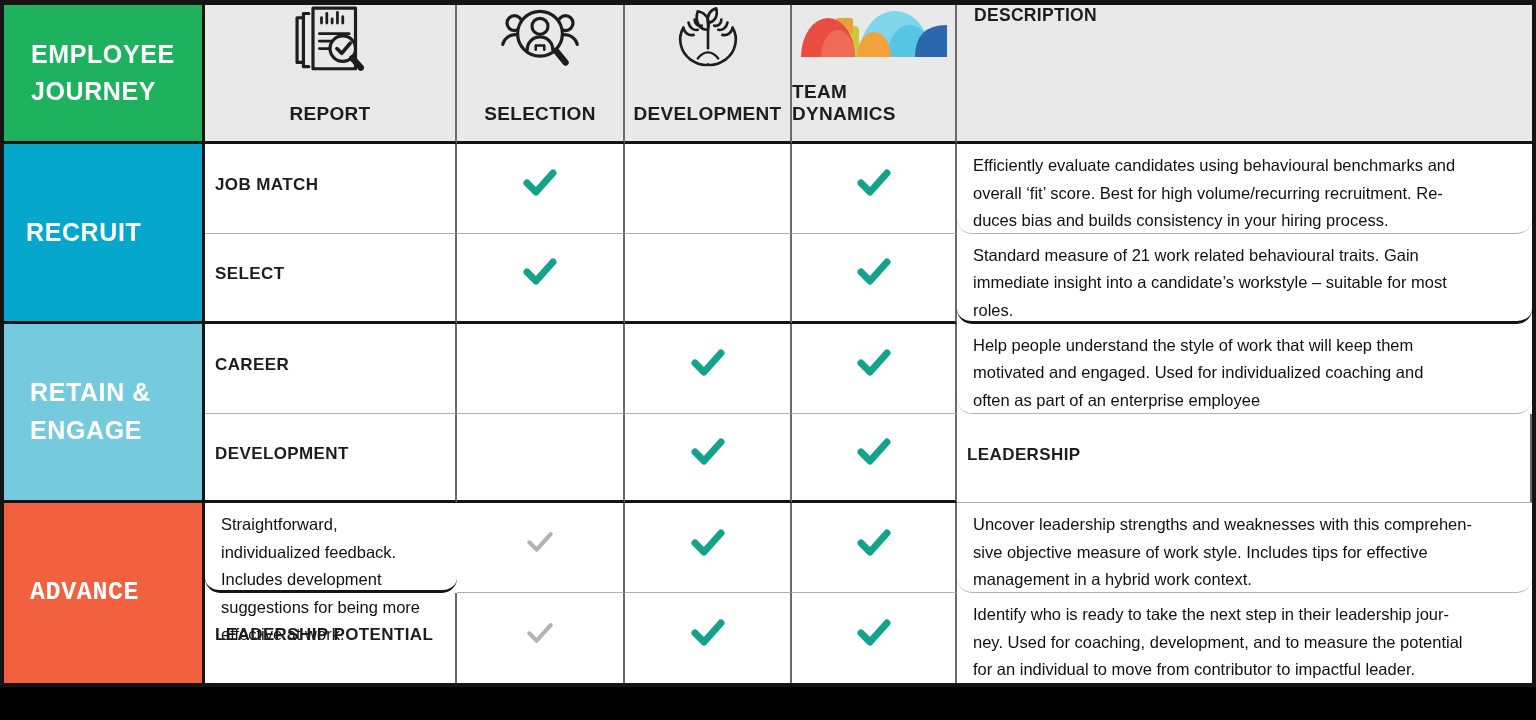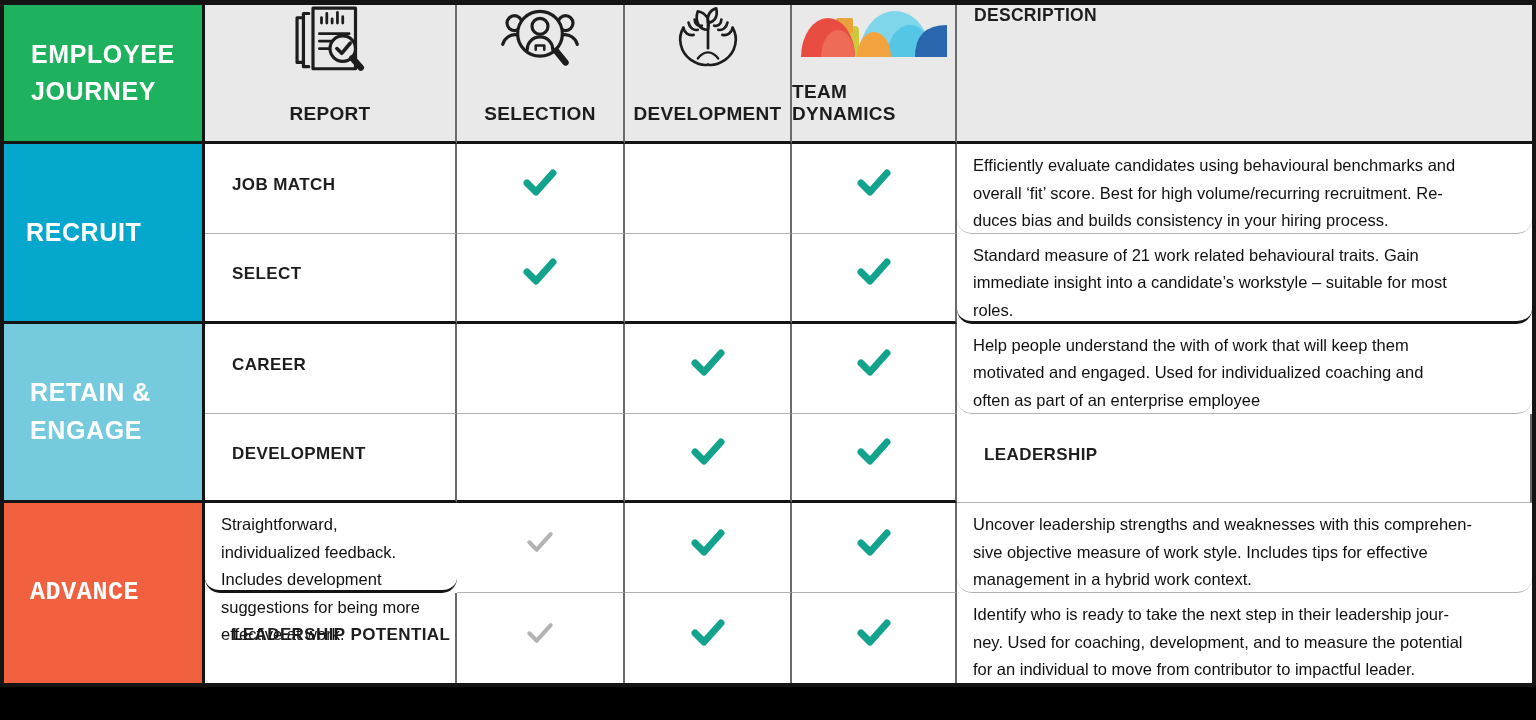--- a/index.html
+++ b/index.html
@@ -38,21 +38,21 @@
   .section-cell{
     display:flex;align-items:center;padding-left:26px;
     color:#fff;font-size:25px;font-weight:700;letter-spacing:.6px;line-height:1.5;
     white-space:pre-line;
   }
   .sec-recruit{background:var(--recruit-blue);grid-column:1;grid-row:2/span 2;padding-left:22px;}
   .sec-retain{background:var(--retain-blue);grid-column:1;grid-row:4/span 2;}
   .sec-advance{background:var(--advance-orange);grid-column:1;grid-row:6/span 2;font-family:Liberation Mono, monospace;}
   
   .cell-label{
-    display:flex;align-items:center;padding-left:27px;padding-bottom:6px;
+    display:flex;align-items:center;padding-left:10px;padding-bottom:6px;
     font-size:17px;font-weight:600;color:#1d1d1d;letter-spacing:.4px;
   }
   .cell-check{display:flex;align-items:center;justify-content:center;padding-bottom:12px;}
   .cell-desc{
     padding:8px 16px 0 16px;
     font-size:16.5px;line-height:27.5px;color:#111;
     white-space:pre-line;
     border-radius:15px;
   }
   .check{display:block;}
@@ -184,21 +184,21 @@
   <div class="cell cell-check v-gray b-thin">
       <svg class="check check-teal" width="34" height="28" viewBox="0 0 34 28">
         <path d="M4 15 L13 24 L30 5" fill="none" stroke="currentColor" stroke-width="7" stroke-linecap="round" stroke-linejoin="round"></path>
       </svg>
     </div>
   <div class="cell cell-check v-gray b-thin">
       <svg class="check check-teal" width="34" height="28" viewBox="0 0 34 28">
         <path d="M4 15 L13 24 L30 5" fill="none" stroke="currentColor" stroke-width="7" stroke-linecap="round" stroke-linejoin="round"></path>
       </svg>
     </div>
-  <div class="cell cell-desc b-thin">Help people understand the with of work that will keep them
+  <div class="cell cell-desc b-thin">Help people understand the style of work that will keep them
 motivated and engaged. Used for individualized coaching and
 often as part of an enterprise employee</div>
 
   <div class="cell cell-label v-gray b-dark">DEVELOPMENT</div>
   <div class="cell cell-check v-gray b-dark"></div>
   <div class="cell cell-check v-gray b-dark">
       <svg class="check check-teal" width="34" height="28" viewBox="0 0 34 28">
         <path d="M4 15 L13 24 L30 5" fill="none" stroke="currentColor" stroke-width="7" stroke-linecap="round" stroke-linejoin="round"></path>
       </svg>
     </div>

